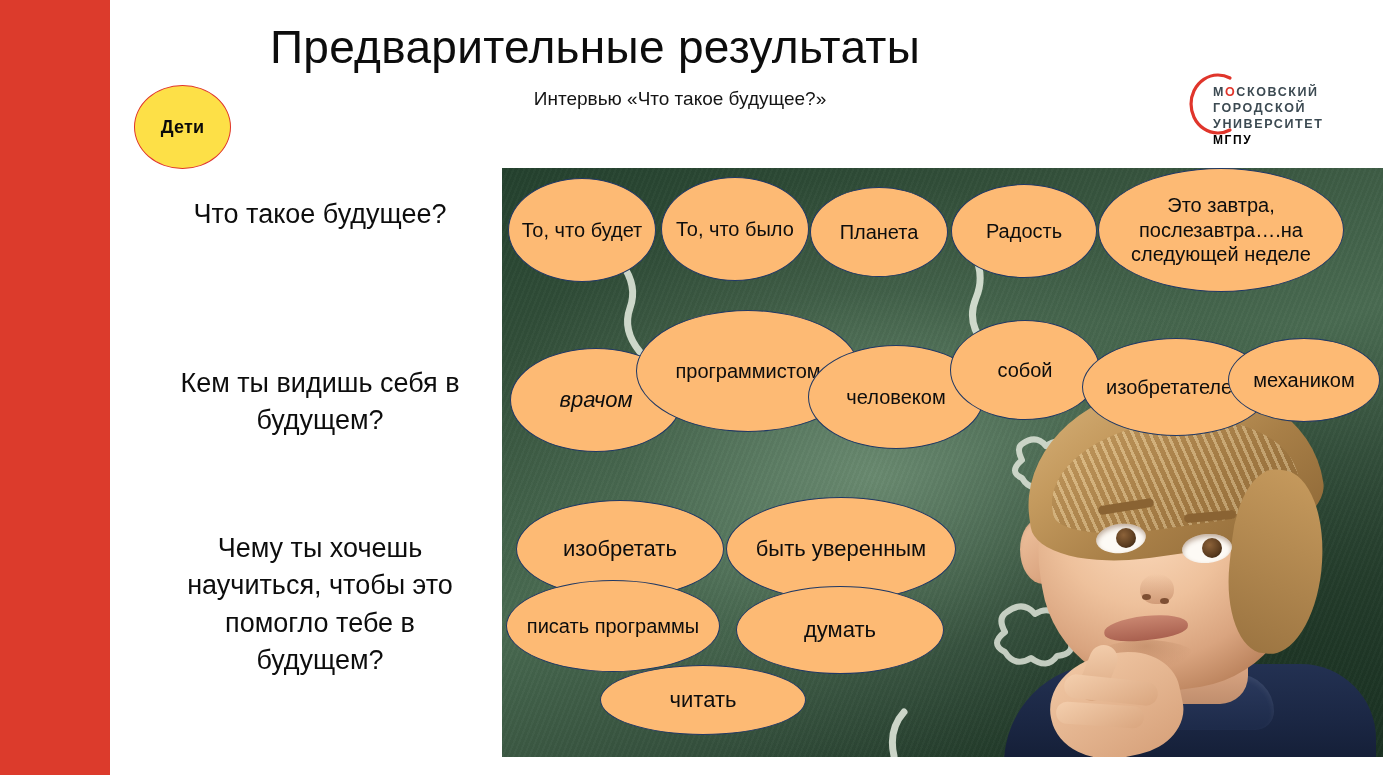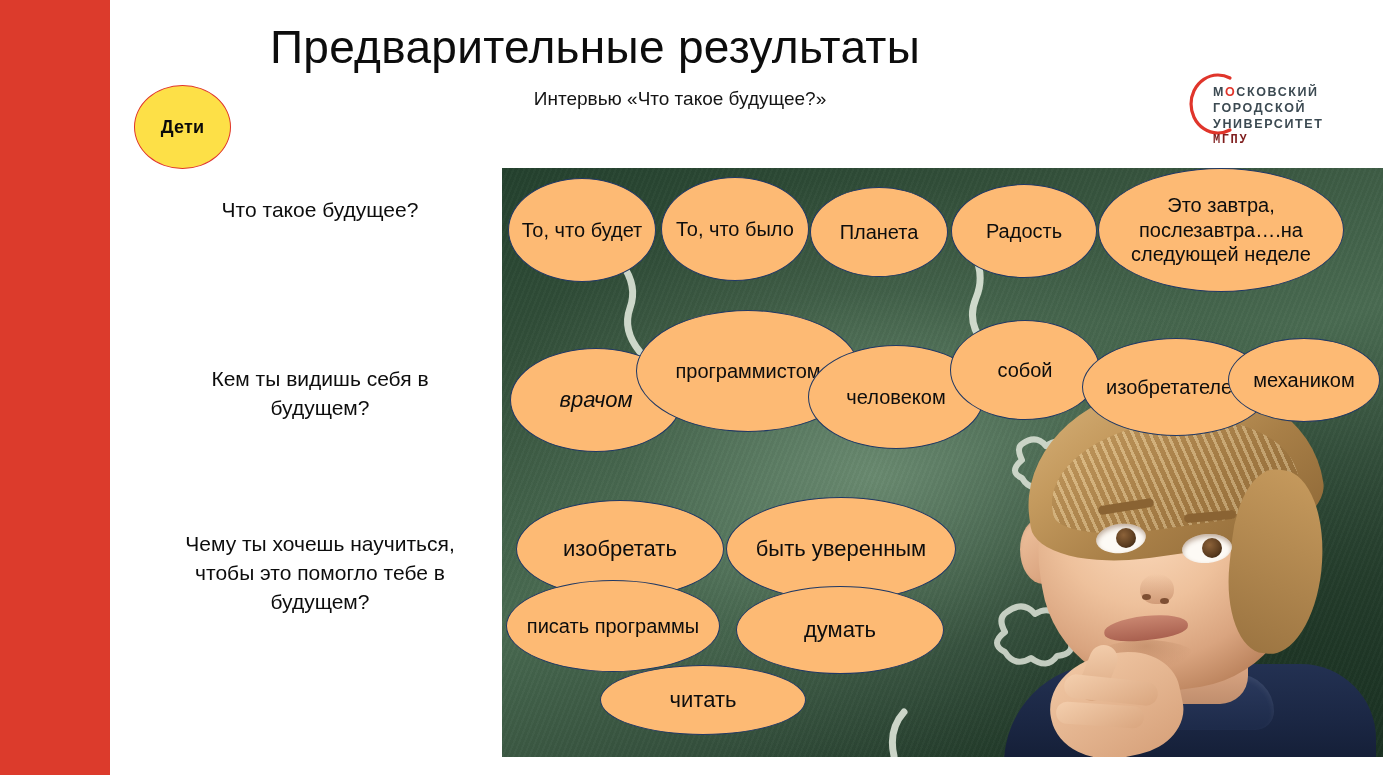--- a/index.html
+++ b/index.html
@@ -23,25 +23,25 @@
   .subtitle{position:absolute;left:270px;top:88px;width:820px;text-align:center;
     font-size:19px;color:#141414;line-height:1.2;}
 
   
   .logo{position:absolute;left:1183px;top:68px;width:180px;height:100px;}
   .logo .arcwrap{position:absolute;left:0;top:2px;width:60px;height:68px;}
   .logo .ltext{position:absolute;left:30px;top:16px;}
   .logo .l1,.logo .l2,.logo .l3{
     font-size:12.5px;font-weight:bold;letter-spacing:1.6px;color:#3C4A52;line-height:16px;
     white-space:nowrap;}
-  .logo .l4{font-size:12px;font-weight:bold;letter-spacing:1.6px;color:#7f1d1d;line-height:16px;font-family:Liberation Mono, monospace;}
+  .logo .l4{font-size:12px;font-weight:bold;letter-spacing:1.6px;color:#000000;line-height:16px;}
   .logo .ro{color:#E0352B;}
 
   
-  .qlabel{position:absolute;text-align:center;font-size:21px;line-height:1.38;color:#0d0d0d;}
+  .qlabel{position:absolute;text-align:center;font-size:27px;line-height:1.38;color:#0d0d0d;}
   #q1{left:175px;top:196px;width:290px;}
   #q2{left:175px;top:365px;width:290px;}
   #q3{left:175px;top:530px;width:290px;}
 
   
   .photo{position:absolute;left:502px;top:168px;width:881px;height:589px;overflow:hidden;
     background:#3E5C4A;}
   .board{position:absolute;inset:0;
     background:
       radial-gradient(ellipse 62% 70% at 42% 52%, rgba(125,158,131,.65) 0%, rgba(90,122,98,.25) 45%, rgba(0,0,0,0) 72%),

